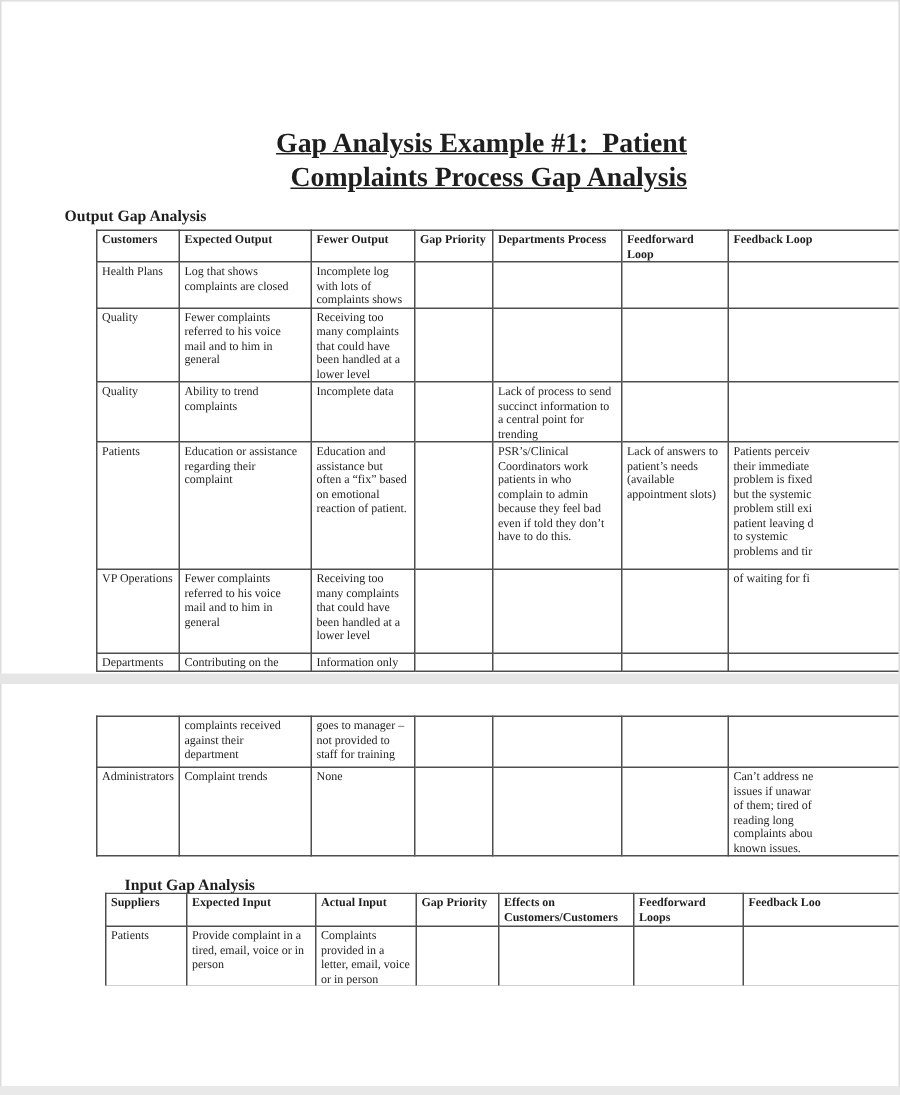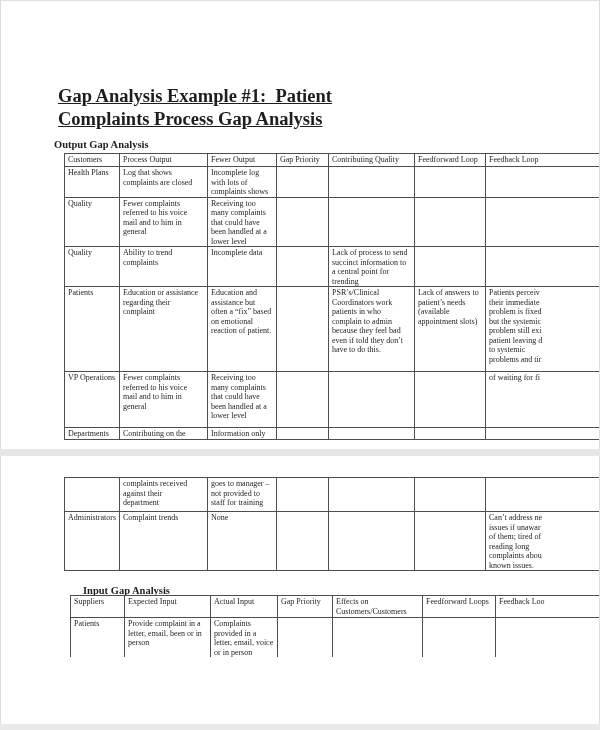--- a/index.html
+++ b/index.html
@@ -15,39 +15,39 @@
     border-left:1px solid #dcdcdc; border-right:1px solid #dcdcdc;
     overflow:hidden;
   }
   #page1 { height:449px; border-top:1px solid #e0e0e0; }
   #page-break-band { height:7px; background:#e6e6e6; }
   #page2 { height:268px; }
 
   .doc-title {
     position:absolute; left:57px; top:72px; width:400px;
     font-size:18.5px; font-weight:bold; line-height:1.2;
-    text-decoration:underline; white-space:pre-wrap;
+    text-decoration:underline; white-space:pre-wrap;text-align:right;
   }
   .section-heading {
     position:absolute; font-size:10.5px; font-weight:bold;
   }
-  #output-heading { left:53px; top:129px; }
+  #output-heading { left:42px; top:129px; }
   #input-heading  { left:82px; top:120px;font-family:Liberation Serif, serif; }
 
   table { border-collapse:collapse; table-layout:fixed; }
   .gap-table { position:absolute; }
   th, td {
     border:1px solid #4e4e4e;
     font-size:8px; line-height:9.5px;
     padding:1px 3px 0 3px;
     vertical-align:top; text-align:left;
     white-space:pre-line; overflow:hidden;
     font-family:"Liberation Serif", serif;
   }
-  th { font-weight:normal; }
+  th { font-weight:bold; }
 
   #output-table { left:63px; top:152px; width:551px; }
   #output-table thead tr { height:13px; }
   #output-table tbody tr:nth-child(1) { height:27px; }
   #output-table tbody tr:nth-child(2) { height:46px; }
   #output-table tbody tr:nth-child(3) { height:38px; }
   #output-table tbody tr:nth-child(4) { height:85px; }
   #output-table tbody tr:nth-child(5) { height:56px; }
   #output-table tbody tr:nth-child(6) { height:9px;  }
 
@@ -79,24 +79,24 @@
         <col style="width:88px">
         <col style="width:69px">
       <col style="width:52px">
         <col style="width:86px">
         <col style="width:71px">
       <col style="width:130px">
     </colgroup>
   <thead>
         <tr>
           <th>Customers</th>
-          <th>Process Output</th>
+          <th>Expected Output</th>
           <th>Fewer Output</th>
           <th>Gap Priority</th>
-          <th>Contributing Quality</th>
+          <th>Departments Process</th>
           <th>Feedforward Loop</th>
           <th>Feedback Loop</th>
         </tr>
       </thead>
       <tbody>
         <tr>
           <td>Health Plans</td>
           <td>Log that shows
 complaints are closed</td>
           <td>Incomplete log
@@ -262,21 +262,21 @@
             <th>Effects on
 Customers/Customers</th>
             <th>Feedforward Loops</th>
             <th>Feedback Loo</th>
           </tr>
         </thead>
         <tbody>
           <tr>
             <td>Patients</td>
             <td>Provide complaint in a
-letter, email, been or in
+tired, email, voice or in
 person</td>
             <td>Complaints
 provided in a
 letter, email, voice
 or in person</td>
             <td></td>
             <td></td>
             <td></td>
             <td></td>
           </tr>

